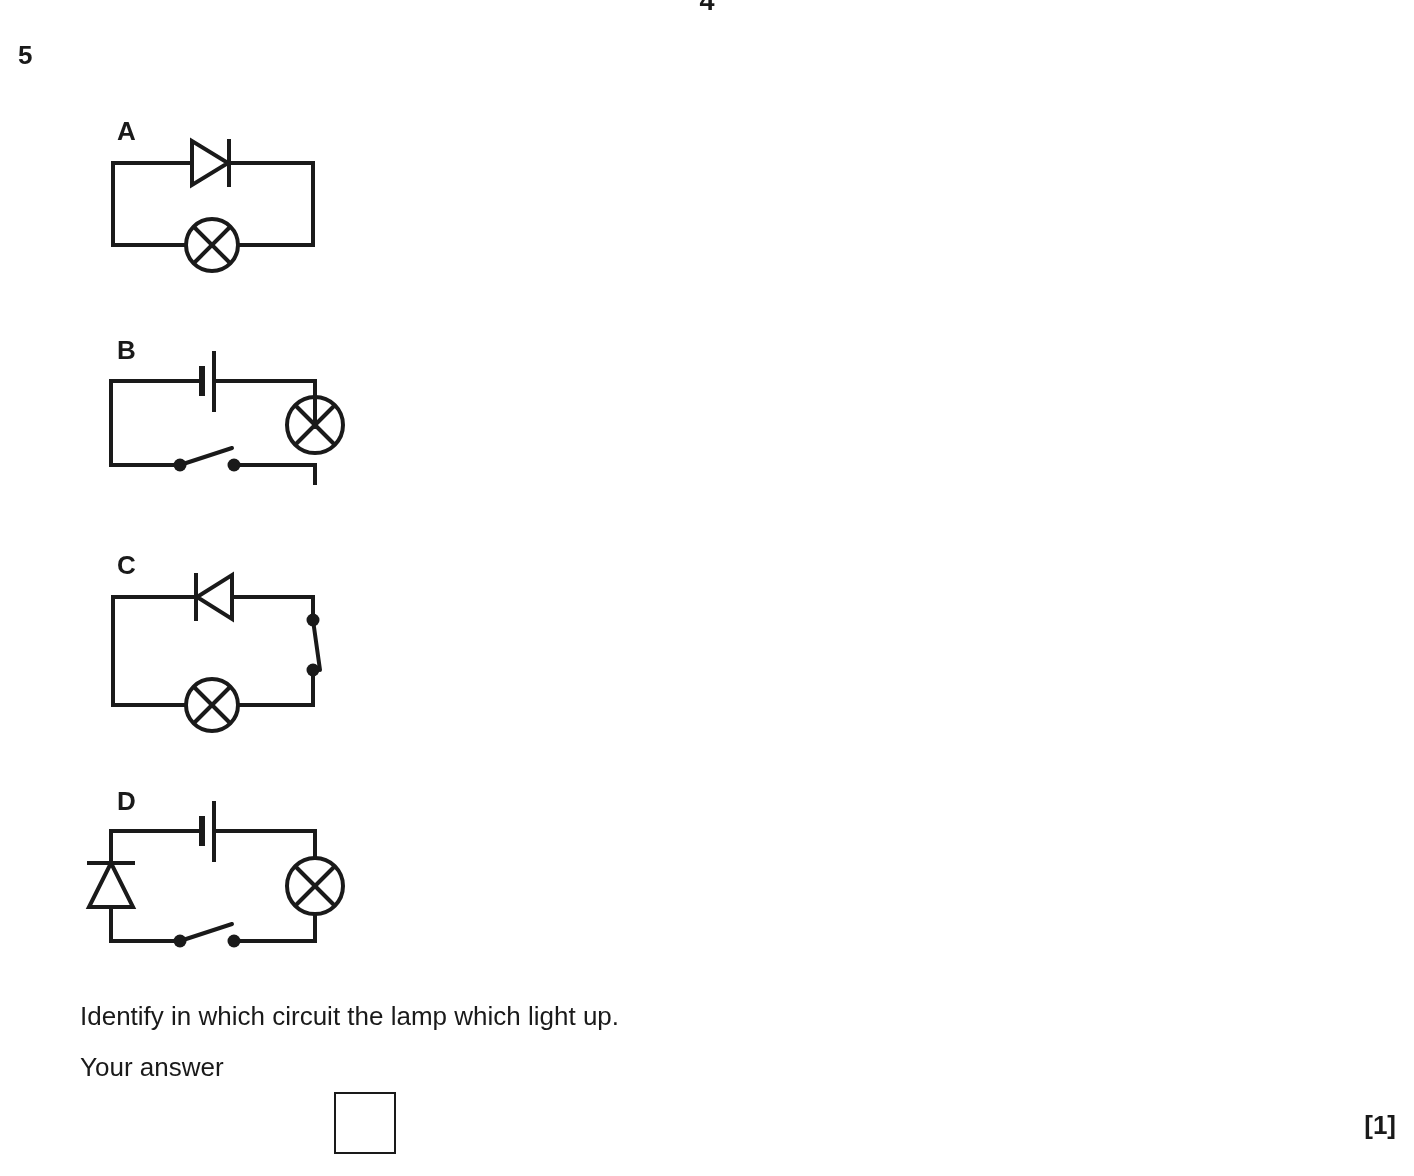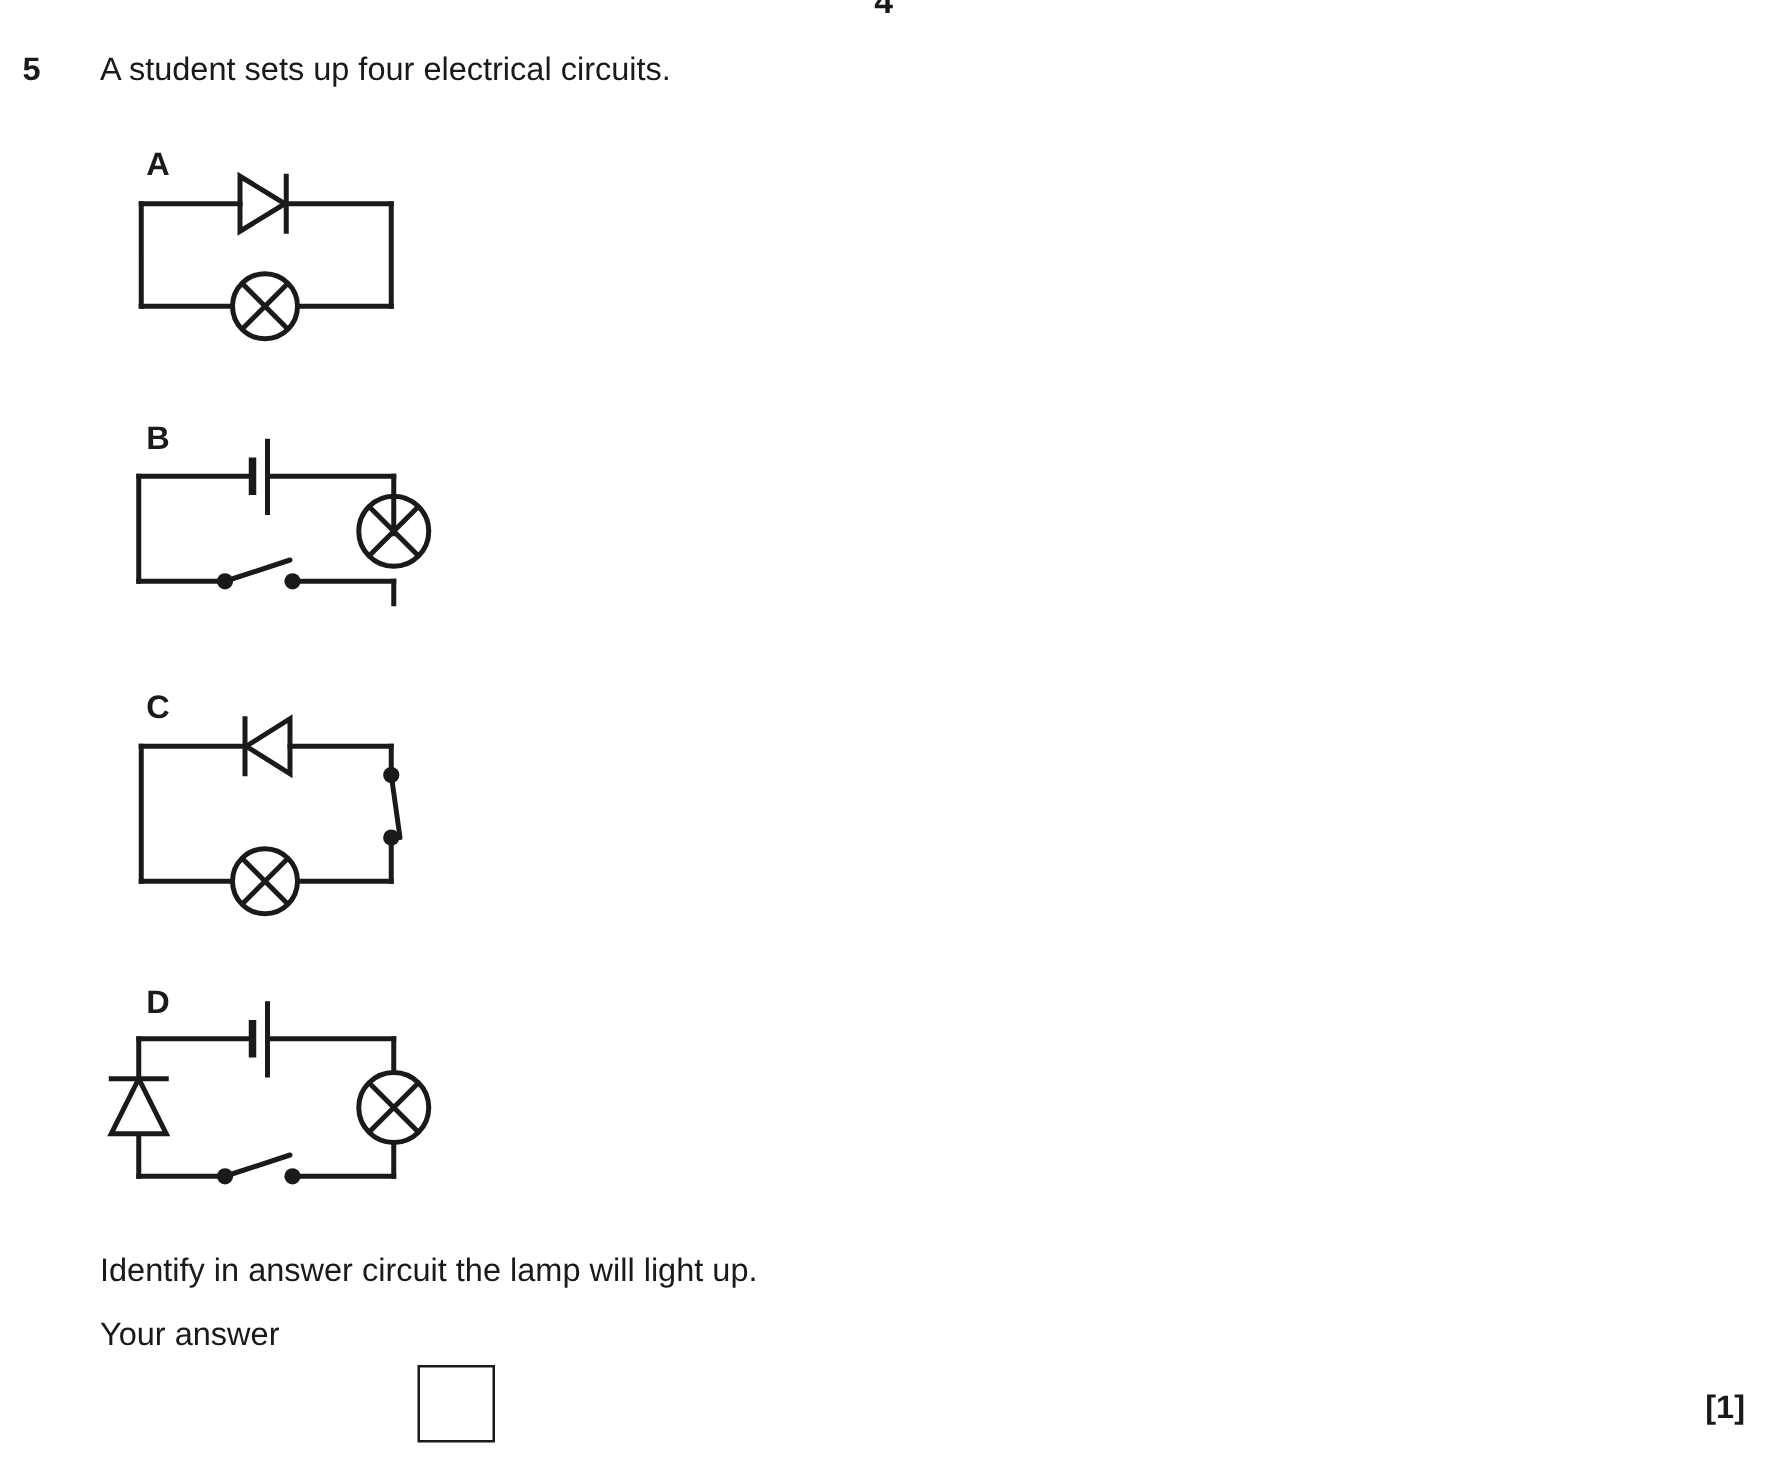--- a/index.html
+++ b/index.html
@@ -105,21 +105,20 @@
   }
 </style>
 </head>
 <body>
 
 <div class="page">
 
   <div class="page-number">4</div>
 
   <div class="q-number">5</div>
-  <div class="q-text">A student sets up four electrical circuits.</div>
 
   <div class="circuit-block" style="left:0px; top:110px; width:400px; height:170px;">
     <div class="circuit-label" style="left:117px; top:8px;">A</div>
     <svg class="circuit-svg" width="400" height="170" viewBox="0 0 400 170">
       <g fill="none" stroke="#1a1a1a" stroke-width="4" stroke-linecap="square">
 
         <line x1="113" y1="53" x2="192" y2="53"></line>
 
         <line x1="232" y1="53" x2="313" y2="53"></line>
 
@@ -262,18 +261,18 @@
       </g>
 
       <g>
         <line x1="180" y1="156" x2="232" y2="139" stroke="#1a1a1a" stroke-width="4" stroke-linecap="round"></line>
         <circle cx="180" cy="156" r="6.5" fill="#1a1a1a"></circle>
         <circle cx="234" cy="156" r="6.5" fill="#1a1a1a"></circle>
       </g>
     </svg>
   </div>
 
-  <div class="prompt">Identify in answer circuit the lamp will light up.</div>
+  <div class="prompt">Identify in which circuit the lamp which light up.</div>
   <div class="answer-label">Your answer</div>
   <div class="answer-box"></div>
   <div class="marks">[1]</div>
 
 </div>
 
 </body></html>

